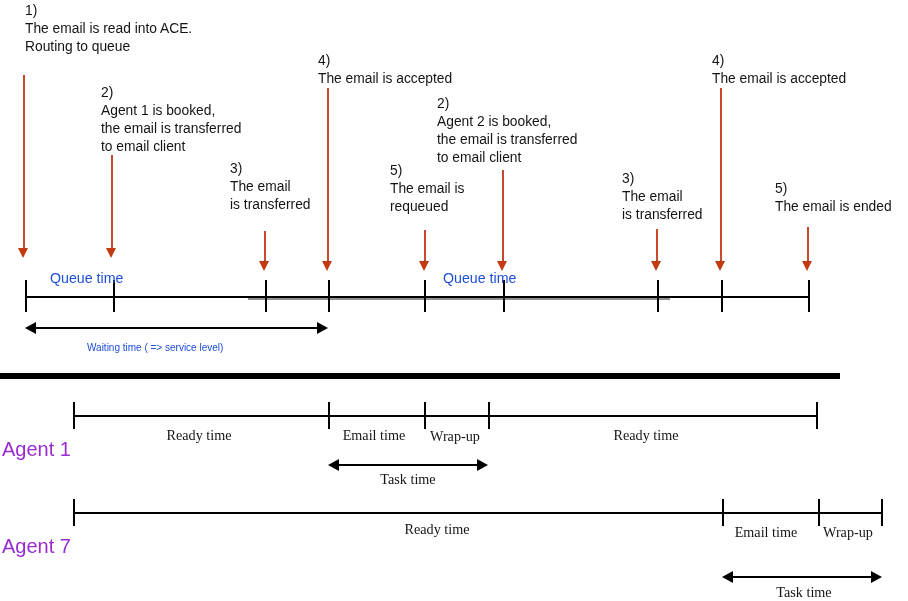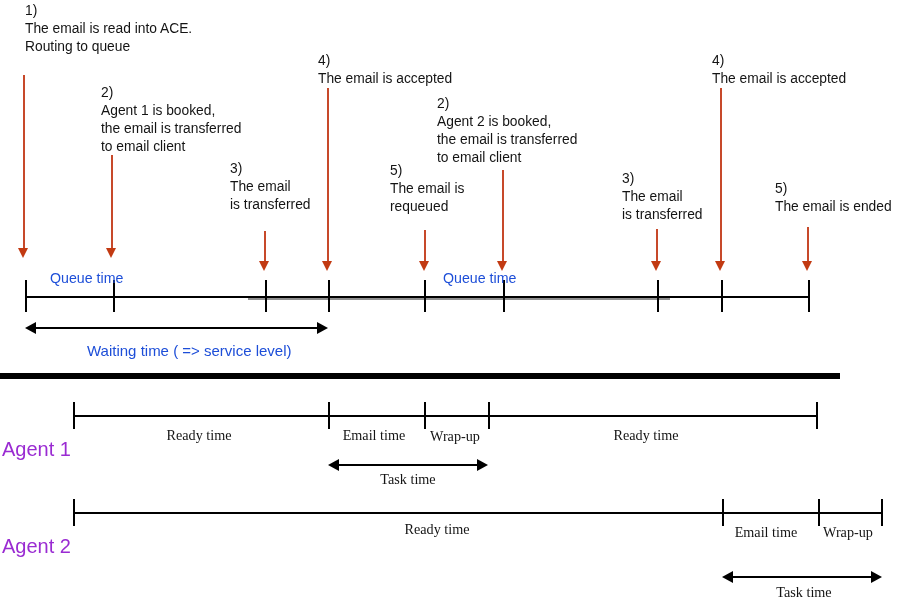--- a/index.html
+++ b/index.html
@@ -113,21 +113,21 @@
   <div class="tick" style="left:808px;top:280px;height:32px;"></div>
 
   <div class="plain-label" style="left:50px;top:270px;">Queue time</div>
   <div class="plain-label" style="left:443px;top:270px;">Queue time</div>
 
   <div class="harrow" style="left:25px;top:322px;width:303px;">
     <div class="bar"></div>
       <div class="hl"></div>
       <div class="hr"></div>
   </div>
-  <div class="plain-label" style="left:87px;top:342px;font-size:15px;">Waiting time ( =&gt; service level)</div>
+  <div class="plain-label" style="left:87px;top:342px;font-size:10px;">Waiting time ( =&gt; service level)</div>
 
   <div class="divider" style="left:0;top:373px;width:840px;height:5.5px;"></div>
 
   <div class="agent-name" style="left:2px;top:438px;">Agent 1</div>
   <div class="hline" style="left:73px;top:415px;width:744px;"></div>
   <div class="tick" style="left:73px;top:402px;height:27px;"></div>
   <div class="tick" style="left:328px;top:402px;height:27px;"></div>
   <div class="tick" style="left:424px;top:402px;height:27px;"></div>
   <div class="tick" style="left:488px;top:402px;height:27px;"></div>
   <div class="tick" style="left:816px;top:402px;height:27px;"></div>
@@ -135,21 +135,21 @@
   <div class="seg-label" style="left:309px;top:427px;">Email time</div>
   <div class="seg-label" style="left:390px;top:428px;">Wrap-up</div>
   <div class="seg-label" style="left:581px;top:427px;">Ready time</div>
   <div class="harrow" style="left:328px;top:459px;width:160px;">
     <div class="bar"></div>
       <div class="hl"></div>
       <div class="hr"></div>
   </div>
   <div class="seg-label" style="left:343px;top:471px;">Task time</div>
 
-  <div class="agent-name" style="left:2px;top:535px;">Agent 2</div>
+  <div class="agent-name" style="left:2px;top:535px;">Agent 7</div>
   <div class="hline" style="left:73px;top:512px;width:809px;"></div>
   <div class="tick" style="left:73px;top:499px;height:27px;"></div>
   <div class="tick" style="left:722px;top:499px;height:27px;"></div>
   <div class="tick" style="left:818px;top:499px;height:27px;"></div>
   <div class="tick" style="left:881px;top:499px;height:27px;"></div>
   <div class="seg-label" style="left:372px;top:521px;">Ready time</div>
   <div class="seg-label" style="left:701px;top:524px;">Email time</div>
   <div class="seg-label" style="left:783px;top:524px;">Wrap-up</div>
   <div class="harrow" style="left:722px;top:571px;width:160px;">
     <div class="bar"></div>

